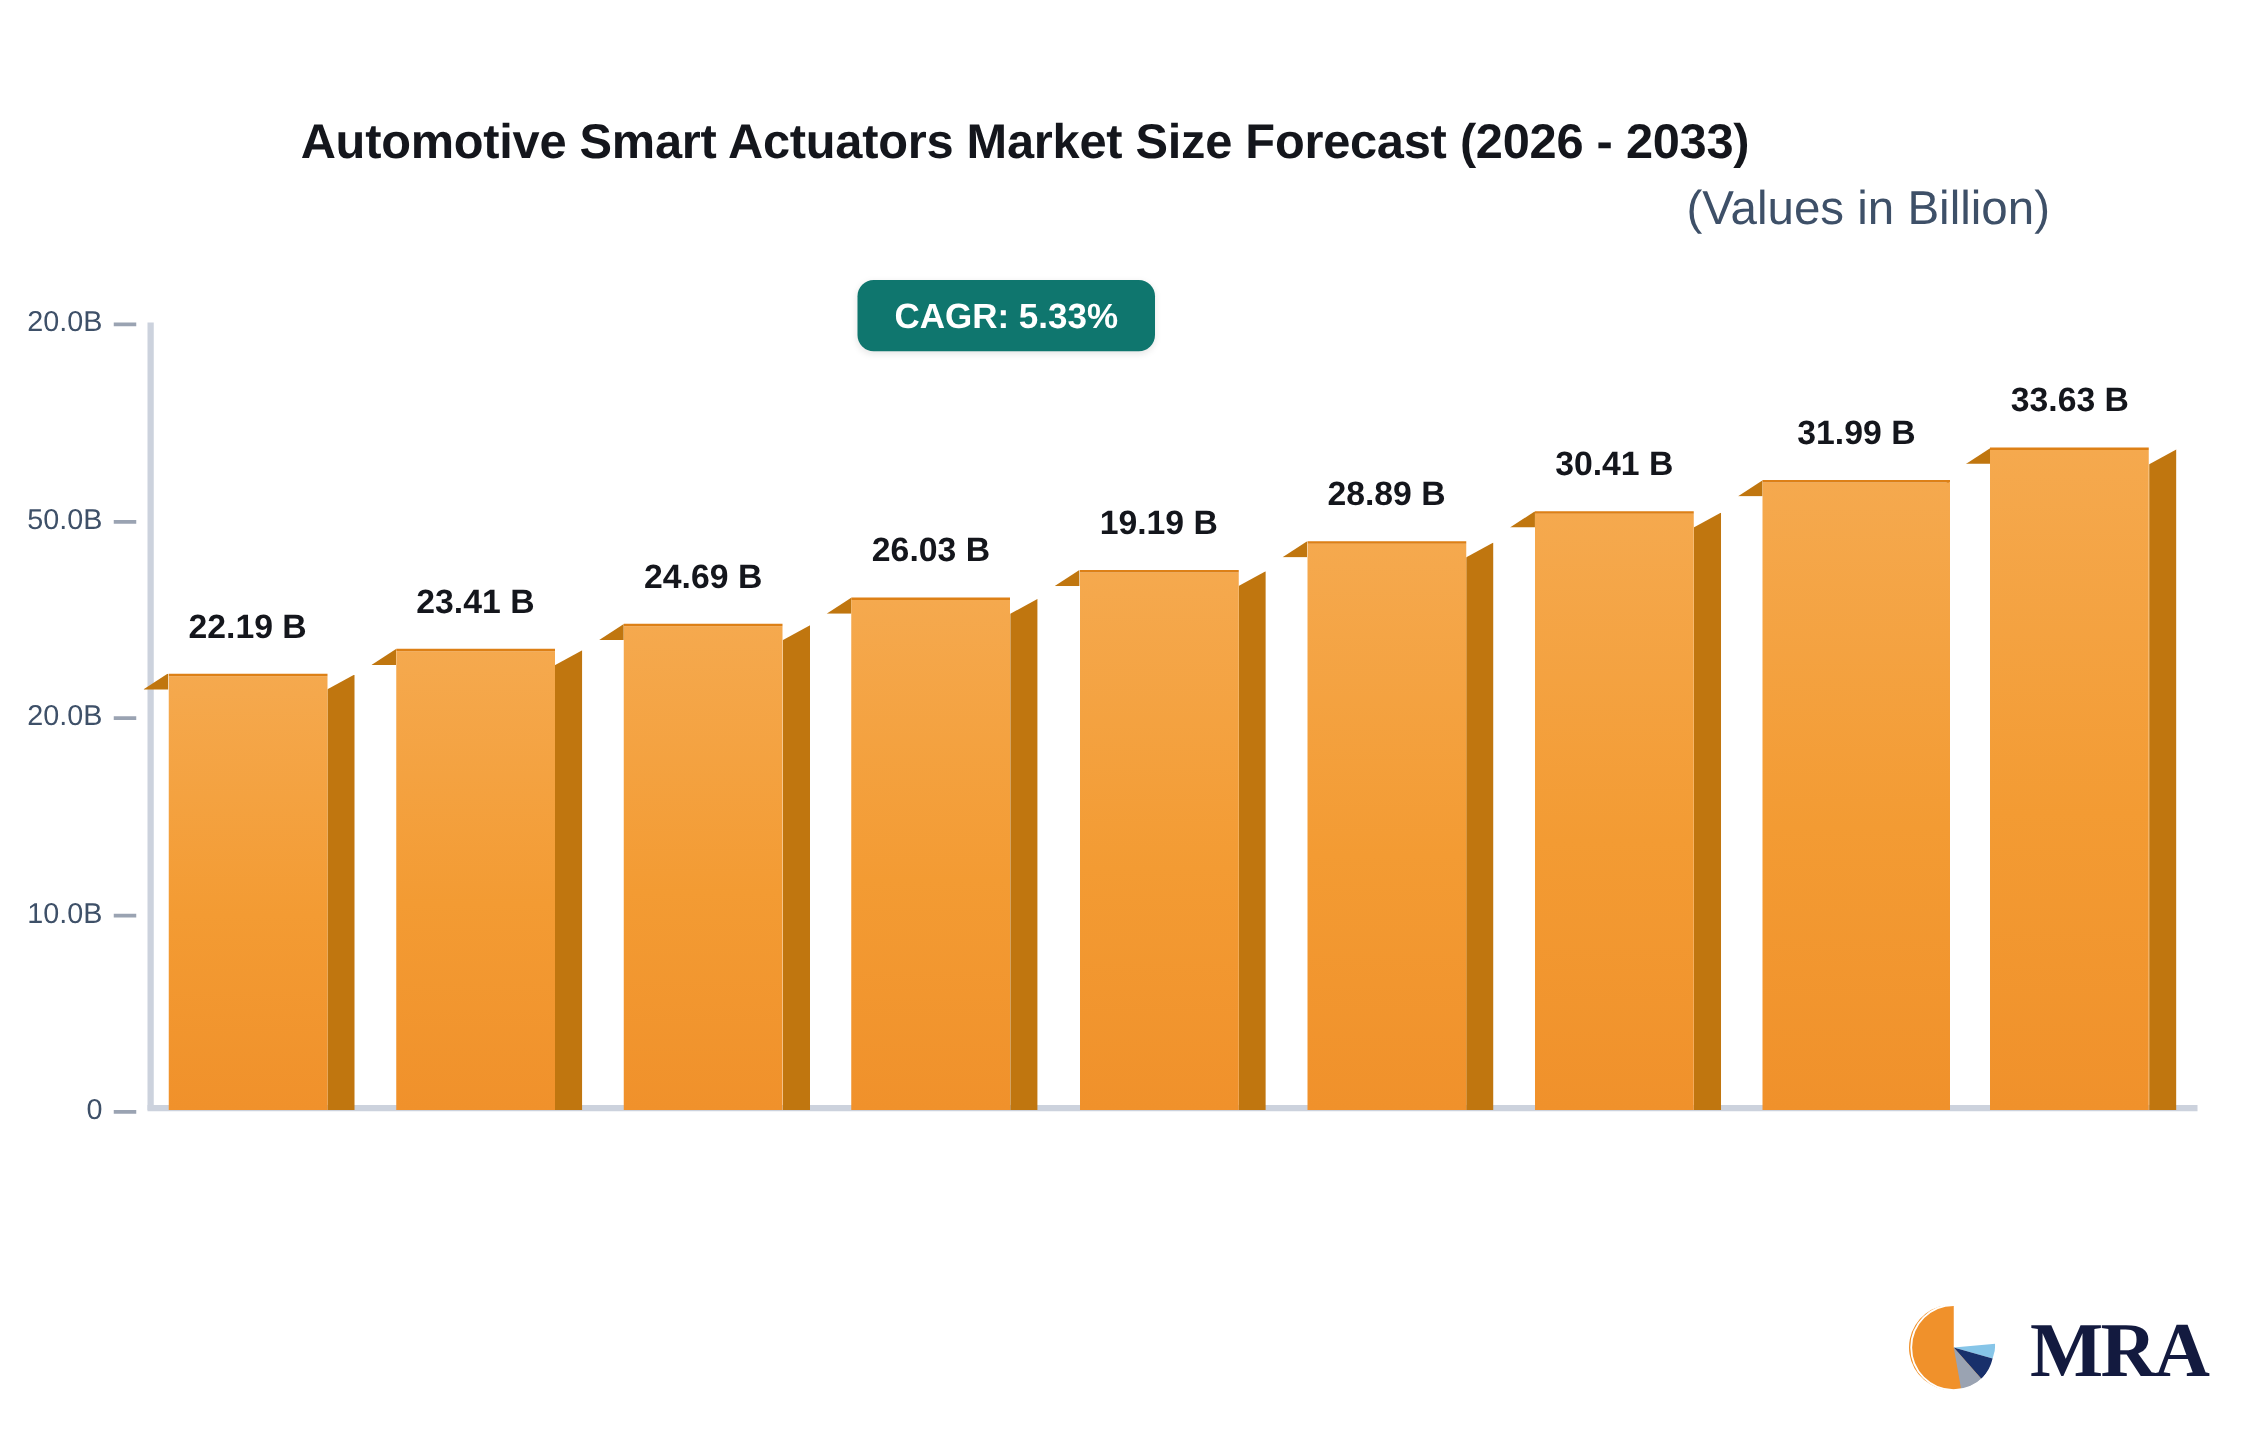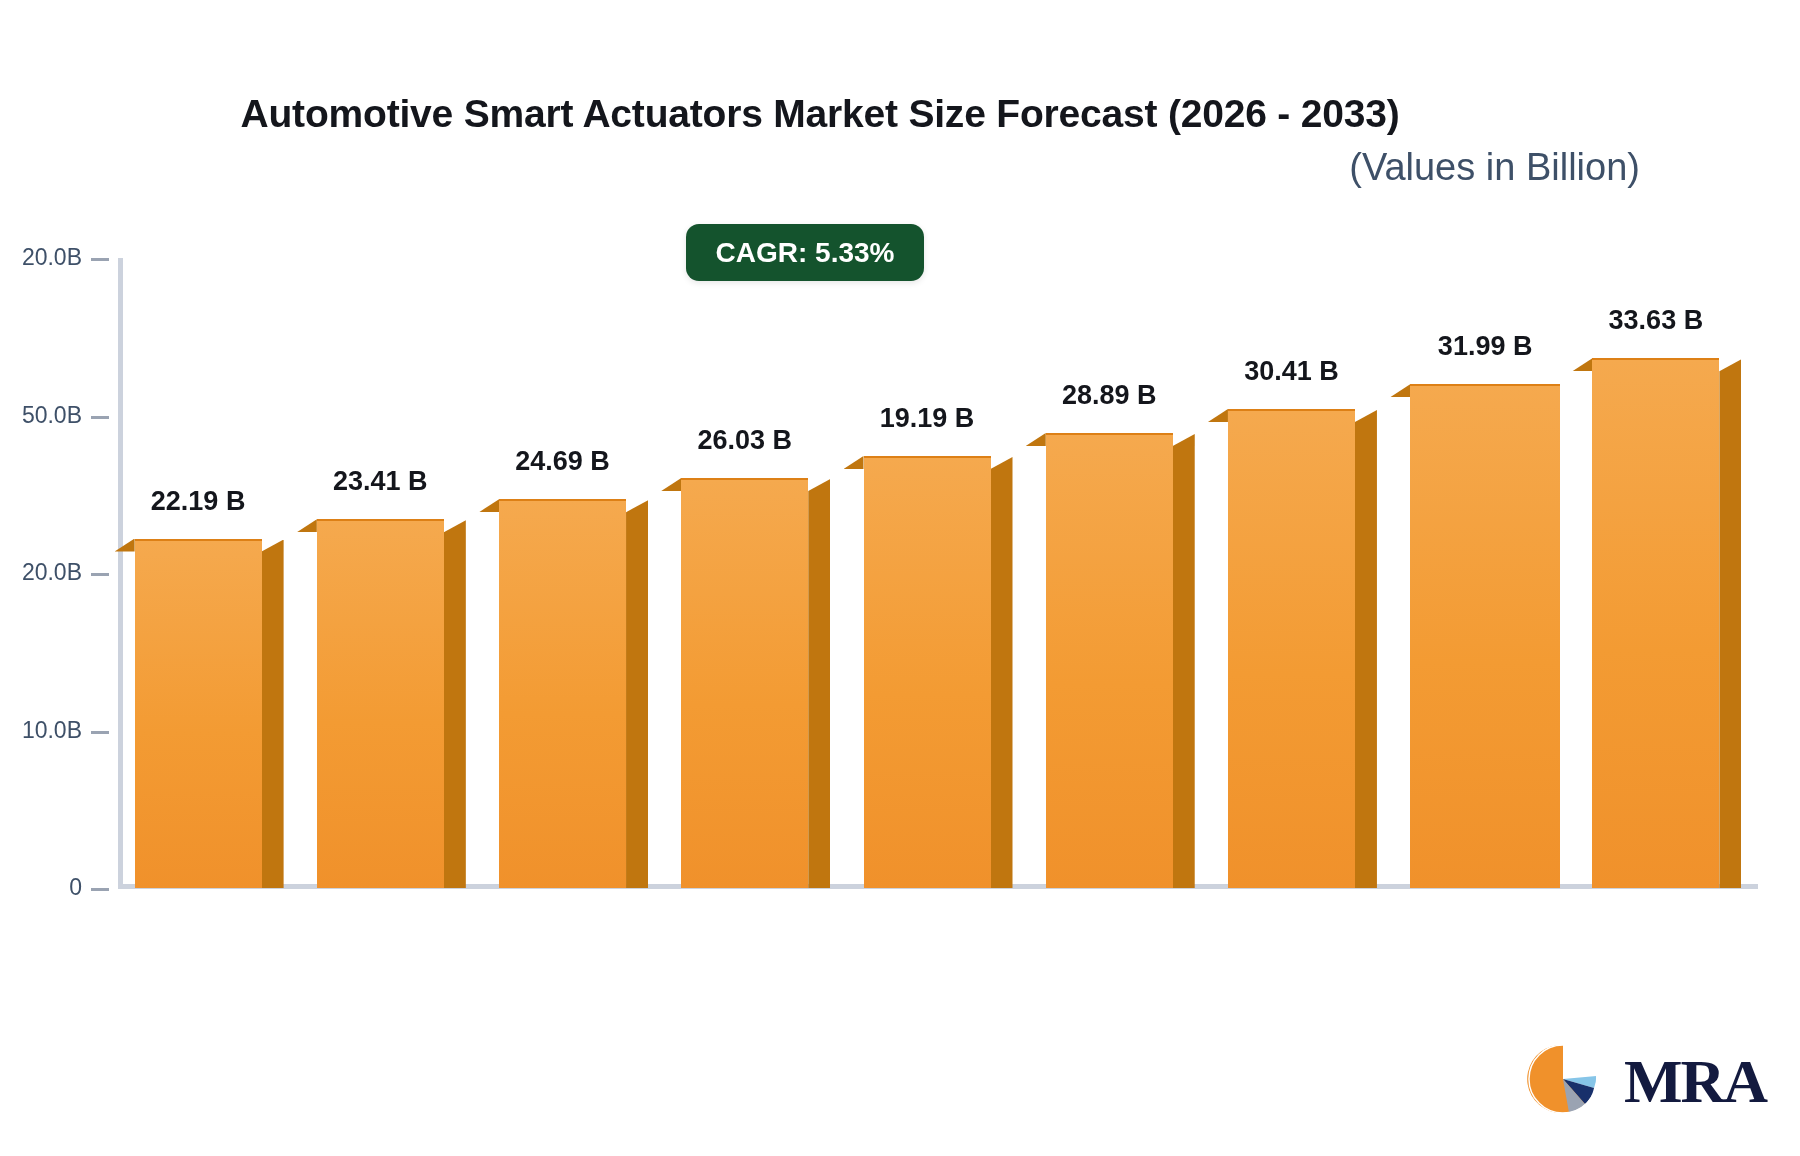--- a/index.html
+++ b/index.html
@@ -38,21 +38,21 @@
     color: #3e5068;
   }
 
   
   #cagr-badge {
     position: absolute;
     left: 686px;
     top: 224px;
     width: 238px;
     height: 57px;
-    background: #14532d;
+    background: #0f766e;
     border-radius: 13px;
     display: flex;
     align-items: center;
     justify-content: center;
     color: #ffffff;
     font-size: 28px;
     font-weight: bold;
     box-shadow: 0 2px 6px rgba(0,0,0,0.10);
   }
 

